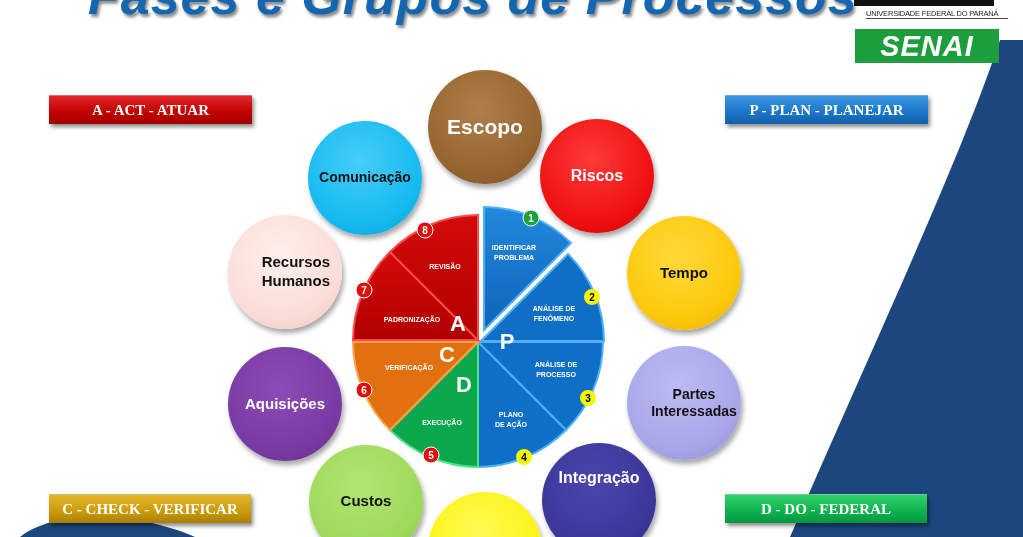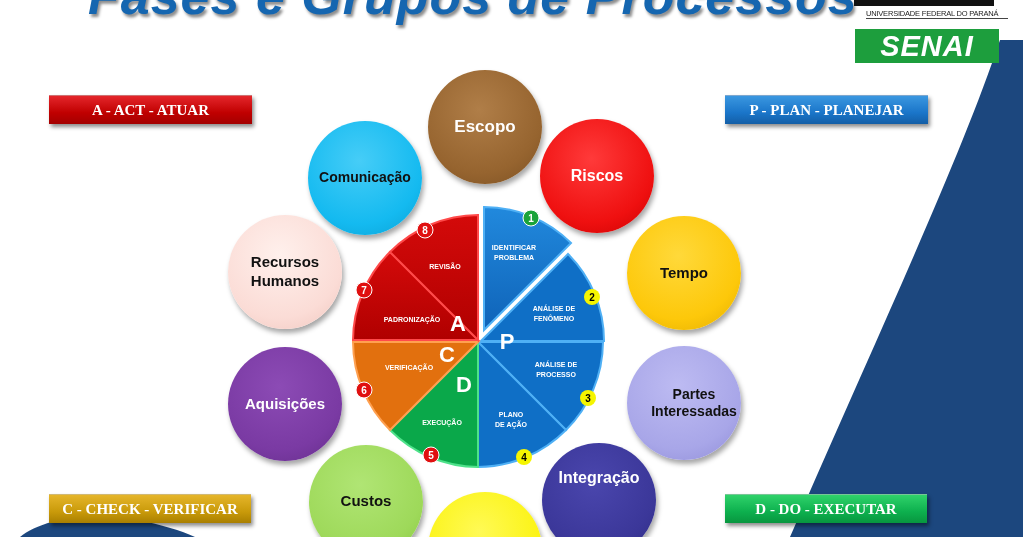--- a/index.html
+++ b/index.html
@@ -60,23 +60,23 @@
 
 <div class="logo-ufpr">
   <div class="ufpr-bar"></div>
   <div class="ufpr-text">UNIVERSIDADE FEDERAL DO PARANÁ</div>
 </div>
 <div class="logo-senai">SENAI</div>
 
 <div class="phase-btn btn-act">A - ACT - ATUAR</div>
 <div class="phase-btn btn-plan">P - PLAN - PLANEJAR</div>
 <div class="phase-btn btn-check">C - CHECK - VERIFICAR</div>
-<div class="phase-btn btn-do">D - DO - EXECUTAR</div>
-
-<div class="area-circle" style="left:428px;top:70px;width:114px;height:114px;background:radial-gradient(circle at 45% 35%, #b07e48, #96642f 65%, #7a4f22);color:#fff;font-size:17px;">
+<div class="phase-btn btn-do">D - DO - FEDERAL</div>
+
+<div class="area-circle" style="left:428px;top:70px;width:114px;height:114px;background:radial-gradient(circle at 45% 35%, #b07e48, #96642f 65%, #7a4f22);color:#fff;font-size:21px;">
   <span>Escopo</span>
 </div>
 <div class="area-circle" style="left:540px;top:119px;width:114px;height:114px;background:radial-gradient(circle at 45% 35%, #ff3a3a, #ef1010 65%, #c80000);color:#fff;font-size:16px;">
   <span>Riscos</span>
 </div>
 <div class="area-circle" style="left:627px;top:216px;width:114px;height:114px;background:radial-gradient(circle at 45% 35%, #ffd93a, #fdc80a 65%, #e0aa00);color:#111;font-size:15px;">
   <span>Tempo</span>
 </div>
 <div class="area-circle" style="left:627px;top:346px;width:114px;height:114px;background:radial-gradient(circle at 45% 35%, #bdbbf2, #a8a6e8 65%, #8e8bd6);color:#111;font-size:14px;justify-content:flex-end;">
   <span style="width:94px;">Partes Interessadas</span>
@@ -86,21 +86,21 @@
 </div>
 <div class="area-circle" style="left:428px;top:492px;width:114px;height:114px;background:radial-gradient(circle at 45% 35%, #fffa55, #fbf313 65%, #e6dc00);color:#111;font-size:15px;">
   <span></span>
 </div>
 <div class="area-circle" style="left:309px;top:445px;width:114px;height:114px;background:radial-gradient(circle at 45% 35%, #b0e574, #9ed95a 65%, #86c63e);color:#111;font-size:15px;align-items:flex-start;">
   <span style="margin-top:47px;">Custos</span>
 </div>
 <div class="area-circle" style="left:228px;top:347px;width:114px;height:114px;background:radial-gradient(circle at 45% 35%, #8c4bb5, #7a3aa3 65%, #632c88);color:#fff;font-size:15px;">
   <span>Aquisições</span>
 </div>
-<div class="area-circle" style="left:228px;top:215px;width:114px;height:114px;background:radial-gradient(circle at 45% 35%, #fff0ec, #fbdcd6 65%, #eec4bc);color:#111;font-size:15px;">
+<div class="area-circle" style="left:228px;top:215px;width:114px;height:114px;background:radial-gradient(circle at 45% 35%, #fff0ec, #fbdcd6 65%, #eec4bc);color:#111;font-size:15px;text-align:right;">
   <span style="width:90px;">Recursos Humanos</span>
 </div>
 <div class="area-circle" style="left:308px;top:121px;width:114px;height:114px;background:radial-gradient(circle at 45% 35%, #46cdf7, #14baf0 65%, #0a9fd2);color:#111;font-size:14px;justify-content:center;">
   <span>Comunicação</span>
 </div>
 
 <svg class="pie-svg" width="1023" height="537" style="font-family:'Liberation Sans', sans-serif;">
   <defs>
     <linearGradient id="gBlue" x1="0" y1="0" x2="0" y2="1">
       <stop offset="0" stop-color="#2189dd"></stop>

